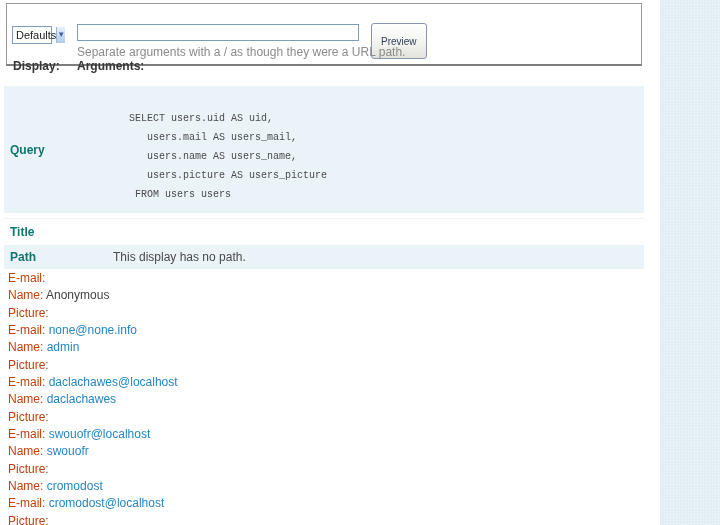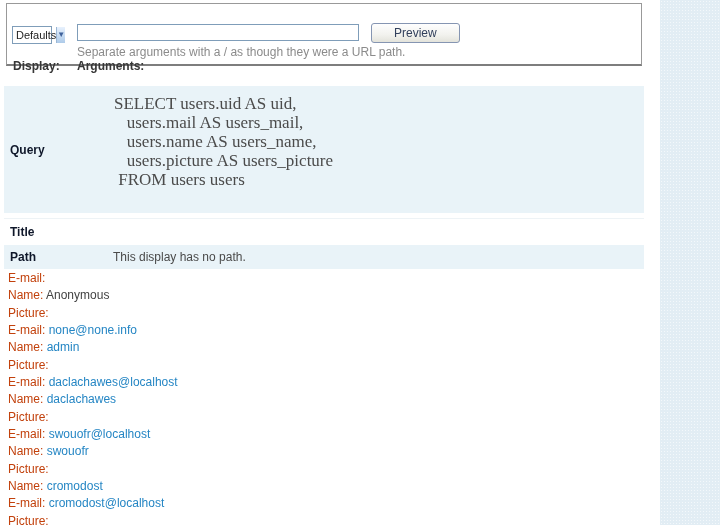--- a/index.html
+++ b/index.html
@@ -58,49 +58,49 @@
     width: 282px; height: 17px;
     box-sizing: border-box;
     border: 1px solid #7f9db9;
     padding: 1px 3px;
     font-family: "Liberation Sans", sans-serif;
     font-size: 12px; color: #333;
     background: #ffffff;
   }
   .preview-btn {
     position: absolute; left: 364px; top: 19px;
-    height: 20px; padding: 1px 22px;
+    height: 36px; padding: 1px 9px;
     box-sizing: border-box;
     border: 1px solid #8595b2;
     border-radius: 3px;
     background: linear-gradient(180deg, #fefefe 0%, #f2f2ee 60%, #e3e3db 100%);
     font-family: "Liberation Sans", sans-serif;
-    font-size: 12px; color: #32405c;
+    font-size: 10px; color: #32405c;
     cursor: pointer;
   }
   .hint {
     position: absolute; left: 70px; top: 41px;
     color: #8b8b8b;
   }
 
   
   .info-table { position: absolute; left: 4px; top: 86px; width: 640px; }
   .row { display: flex; }
   .row-label {
     width: 109px; padding-left: 6px;
     box-sizing: border-box;
-    font-weight: bold; color: #0f172a;
+    font-weight: bold; color: #0f766e;
     flex: none;
   }
   .row-query { height: 127px; background: var(--row-bg); }
   .row-query .row-label { align-self: center; }
   .sql {
-    margin: 1px; padding: 7px 0 0 0;
-    font-family: Liberation Serif, serif;
-    font-size: 17px; line-height: 19px;
+    margin: 16px; padding: 7px 0 0 0;
+    font-family: Liberation Mono, monospace;
+    font-size: 10px; line-height: 19px;
     color: #4b4b4b;
     white-space: pre;
   }
   .row-title {
     height: 26px; background: #ffffff;
     margin-top: 5px;
     border-top: 1px solid #eef3f6;
     align-items: center;
   }
   .row-path { height: 24px; background: var(--row-bg); align-items: center; }

